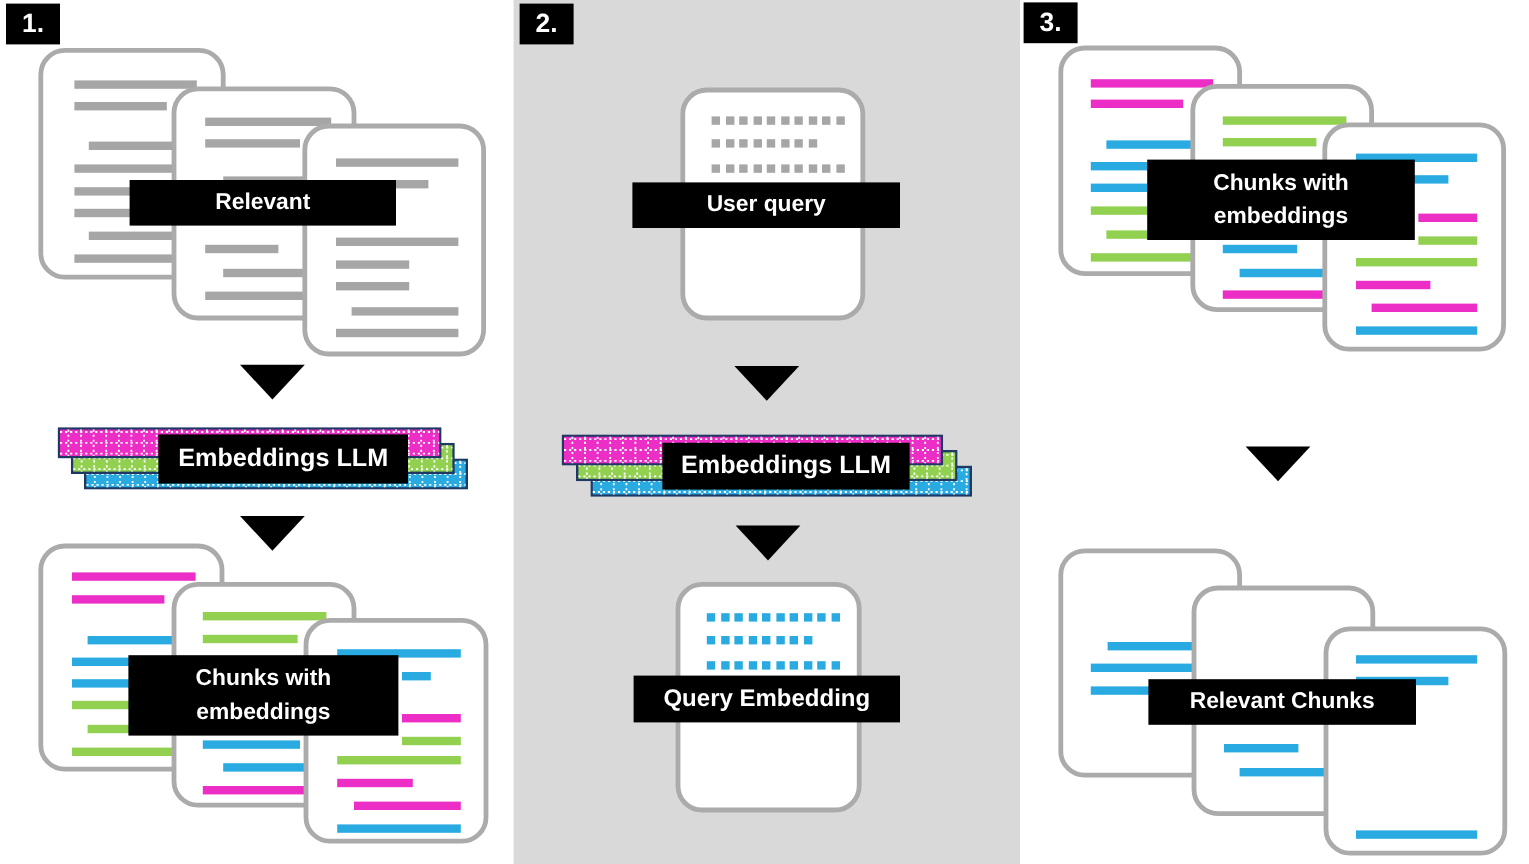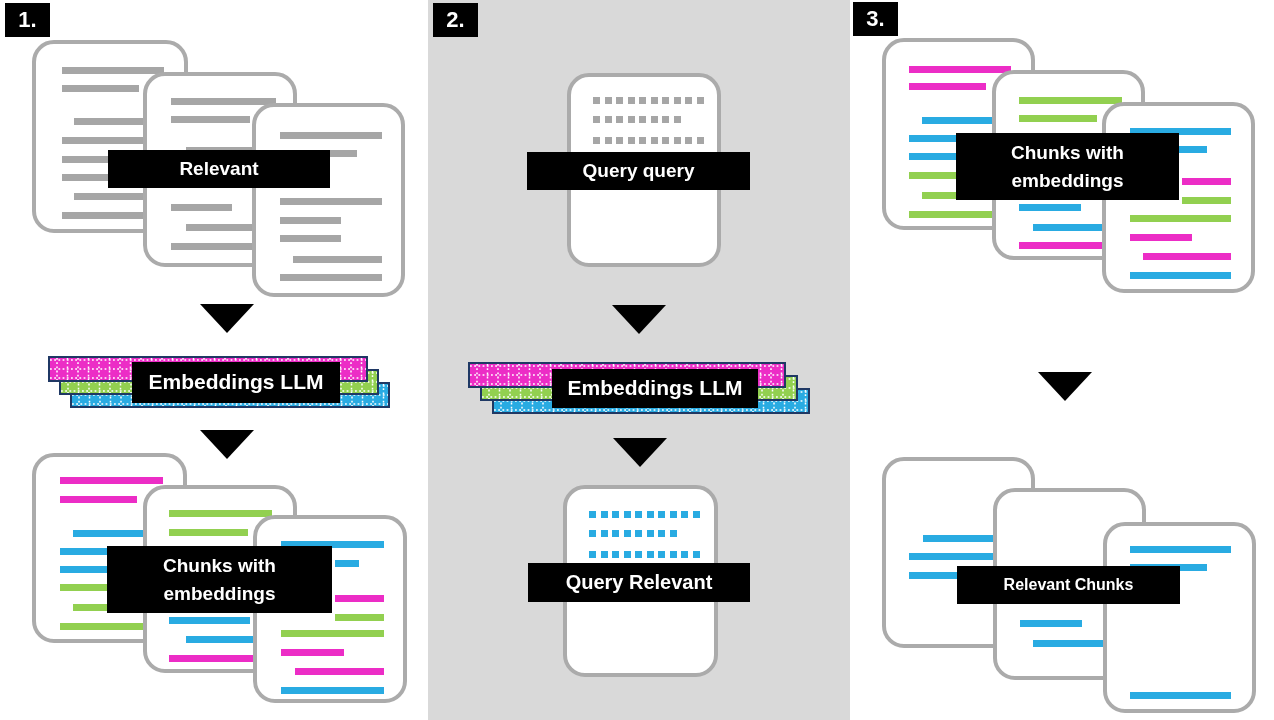--- a/index.html
+++ b/index.html
@@ -20,21 +20,21 @@
   #badge1{left:5px;top:3px}
   #badge2{left:433px;top:3px}
   #badge3{left:853px;top:2px}
   .bn-documents{left:108px;top:150px;width:222px;height:38px;font-size:19px;}
   .bn-llm1{left:132px;top:362px;width:208px;height:41px;font-size:21px;}
   .bn-chunks1{left:107px;top:546px;width:225px;height:67px;font-size:19px;}
   .bn-userquery{left:527px;top:152px;width:223px;height:38px;font-size:19px;}
   .bn-llm2{left:552px;top:369px;width:206px;height:39px;font-size:21px;}
   .bn-queryemb{left:528px;top:563px;width:222px;height:39px;font-size:20px;}
   .bn-chunks3{left:956px;top:133px;width:223px;height:67px;font-size:19px;}
-  .bn-relevant{left:957px;top:566px;width:223px;height:38px;font-size:16px;}
+  .bn-relevant{left:957px;top:566px;width:223px;height:38px;font-size:19px;}
   .wrap-narrow{display:inline-block;width:150px;}
 </style>
 </head>
 <body>
 
 <div class="canvas">
   <div class="p2bg"></div>
 
   <div id="gfx">
       <div class="page" style="left: 32px; top: 40px; width: 156px; height: 193px;">
@@ -236,27 +236,27 @@
   <div class="banner bn-documents">
     <span>Relevant</span>
   </div>
   <div class="banner bn-llm1">
     <span>Embeddings LLM</span>
   </div>
   <div class="banner bn-chunks1">
     <span class="wrap-narrow">Chunks with embeddings</span>
   </div>
   <div class="banner bn-userquery">
-    <span>Query query</span>
+    <span>User query</span>
   </div>
   <div class="banner bn-llm2">
     <span>Embeddings LLM</span>
   </div>
   <div class="banner bn-queryemb">
-    <span>Query Relevant</span>
+    <span>Query Embedding</span>
   </div>
   <div class="banner bn-chunks3">
     <span class="wrap-narrow">Chunks with embeddings</span>
   </div>
   <div class="banner bn-relevant">
     <span>Relevant Chunks</span>
   </div>
 </div>
 
 </body></html>

